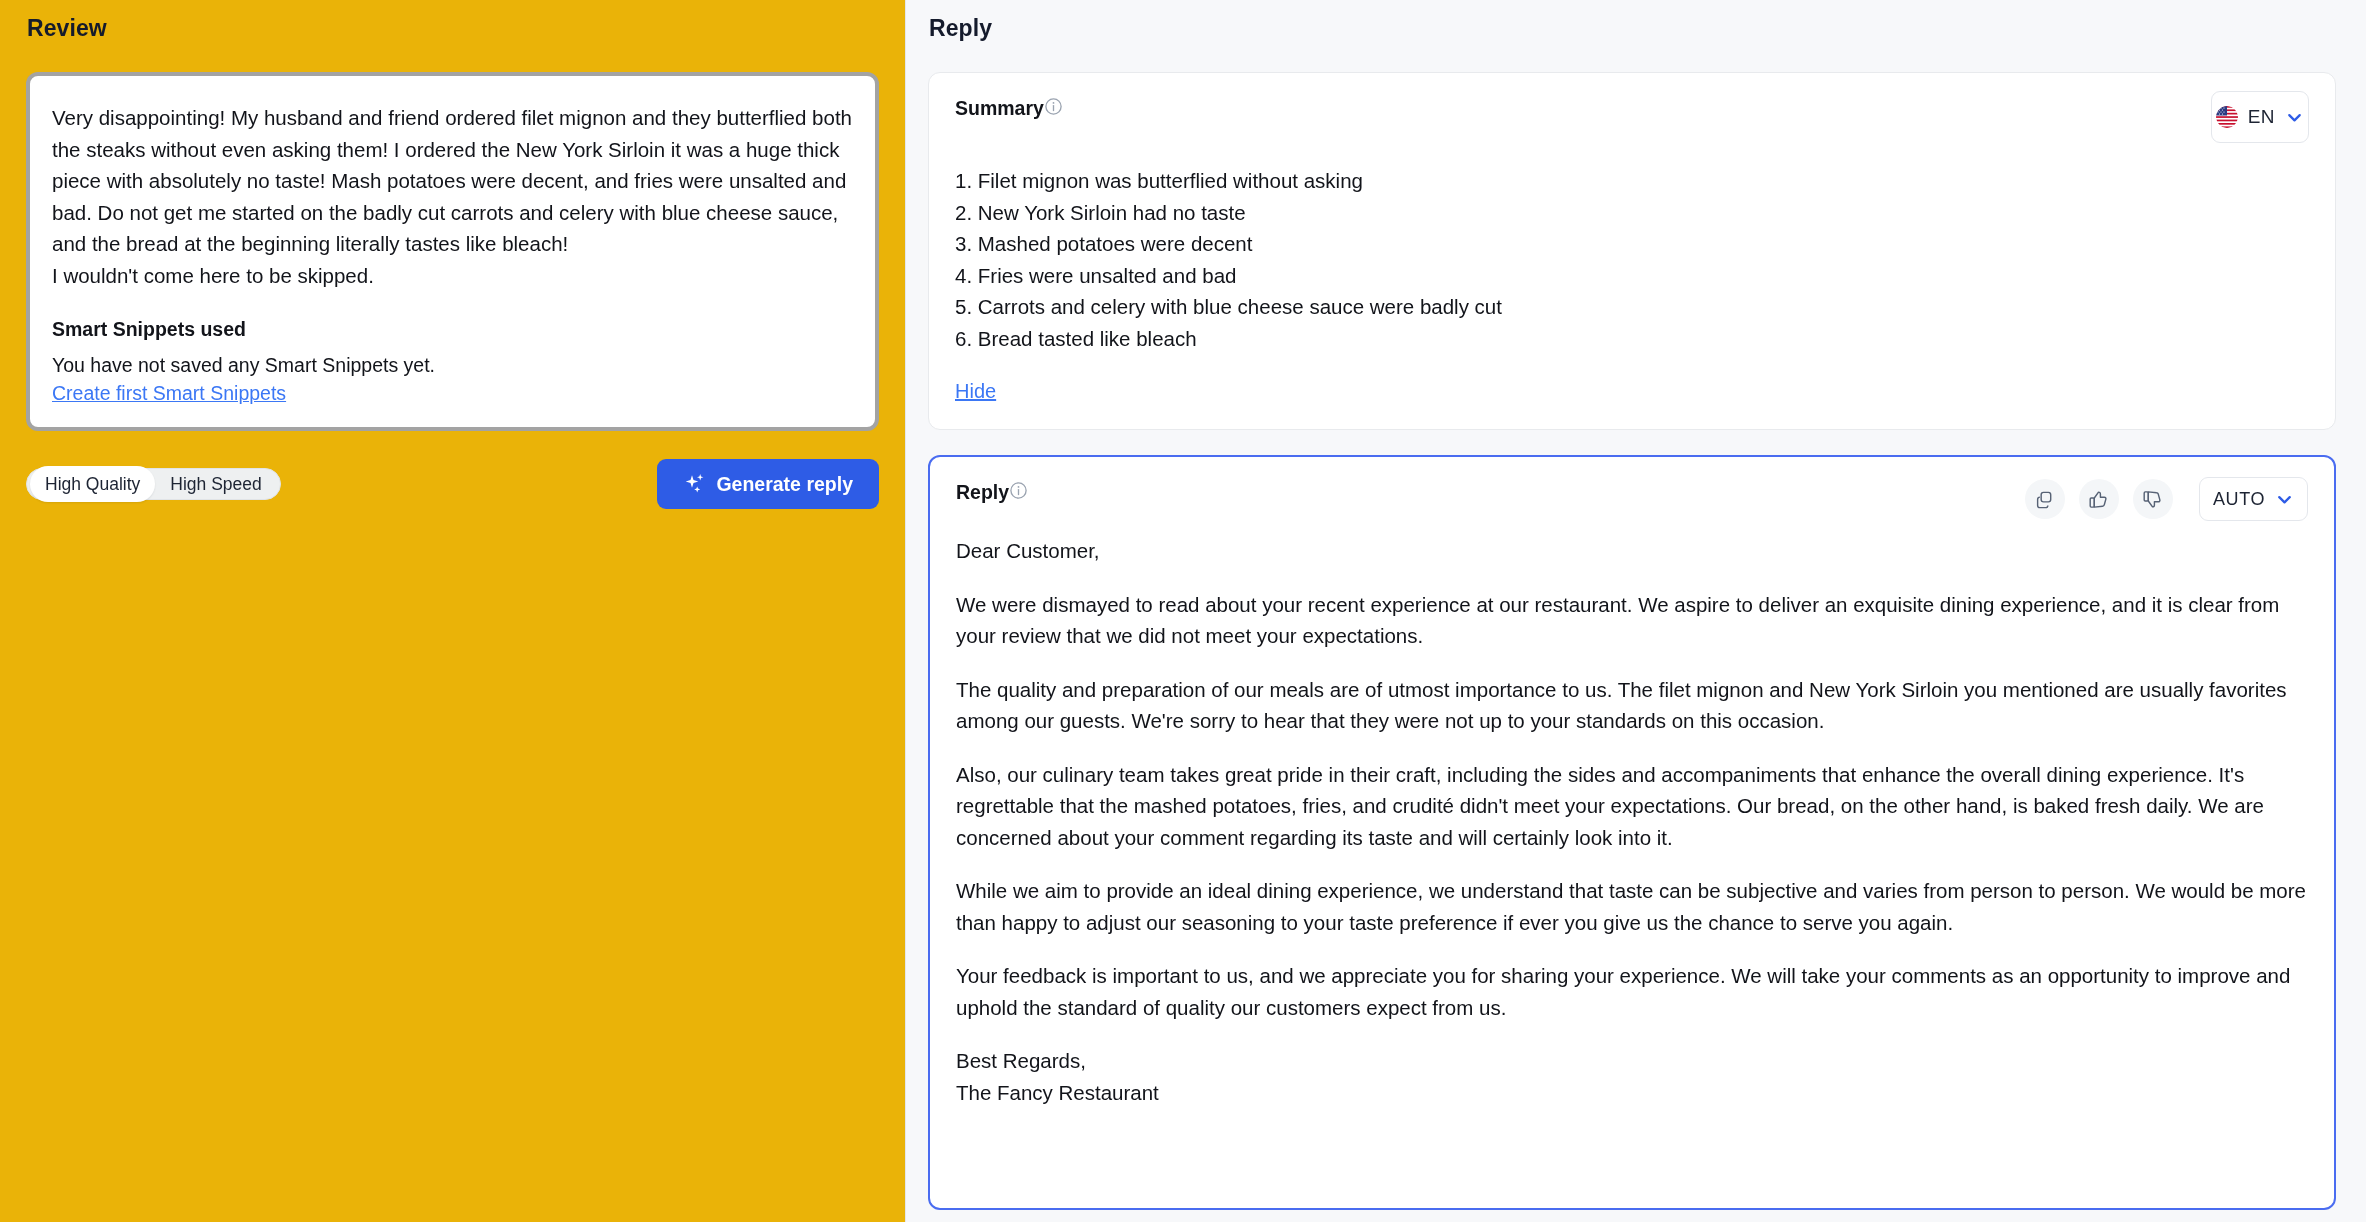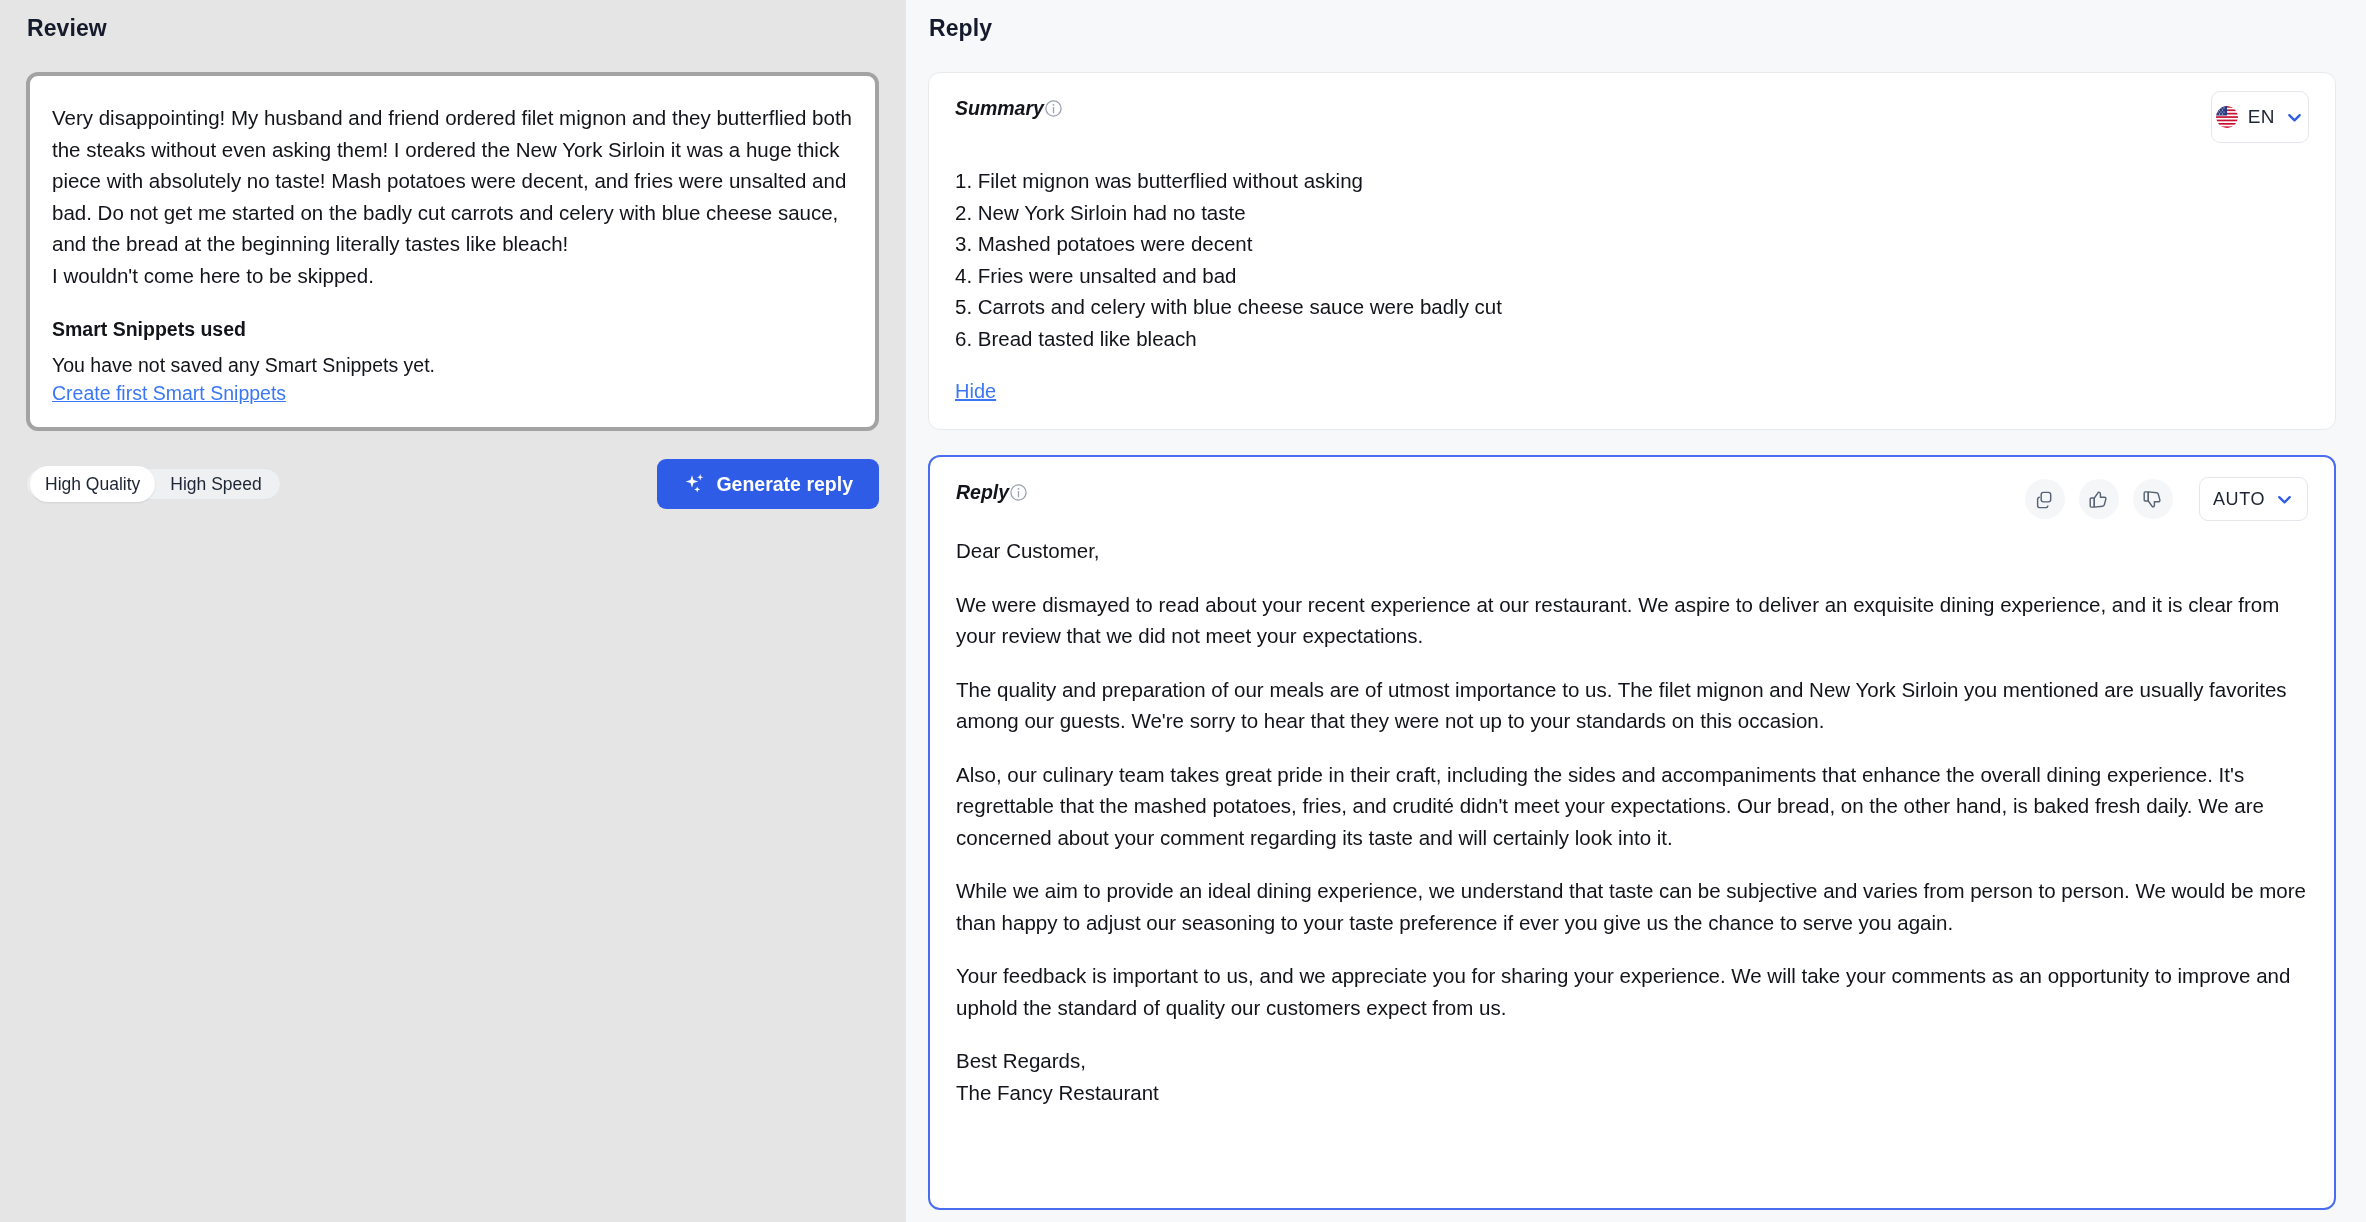--- a/index.html
+++ b/index.html
@@ -19,21 +19,21 @@
     background: #f7f8fa;
   }
 
   
   .left-panel {
     width: 906px;
     height: 100%;
     border-right: 1px solid #e4e7ec;
     padding: 0 26px;
     position: relative;
-    background: #e5e5e5;
+    background: #eab308;
   }
 
   .panel-title {
     font-size: 23px;
     font-weight: 700;
     color: #151b2c;
     letter-spacing: 0.1px;
     padding-top: 15px;
     padding-left: 1px;
   }
@@ -144,25 +144,24 @@
   }
 
   .card-head-row {
     display: flex;
     align-items: flex-start;
     justify-content: space-between;
   }
 
   .card-label {
     display: inline-flex;
-    align-items: center;
+    align-items: flex-start;
     font-size: 19.5px;
     font-weight: 700;
     color: #12141a;
-    font-style: italic;
   }
 
   .info-icon {
     display: inline-flex;
     width: 19px;
     height: 19px;
     color: #9aa3b0;
   }
 
   .lang-select {

